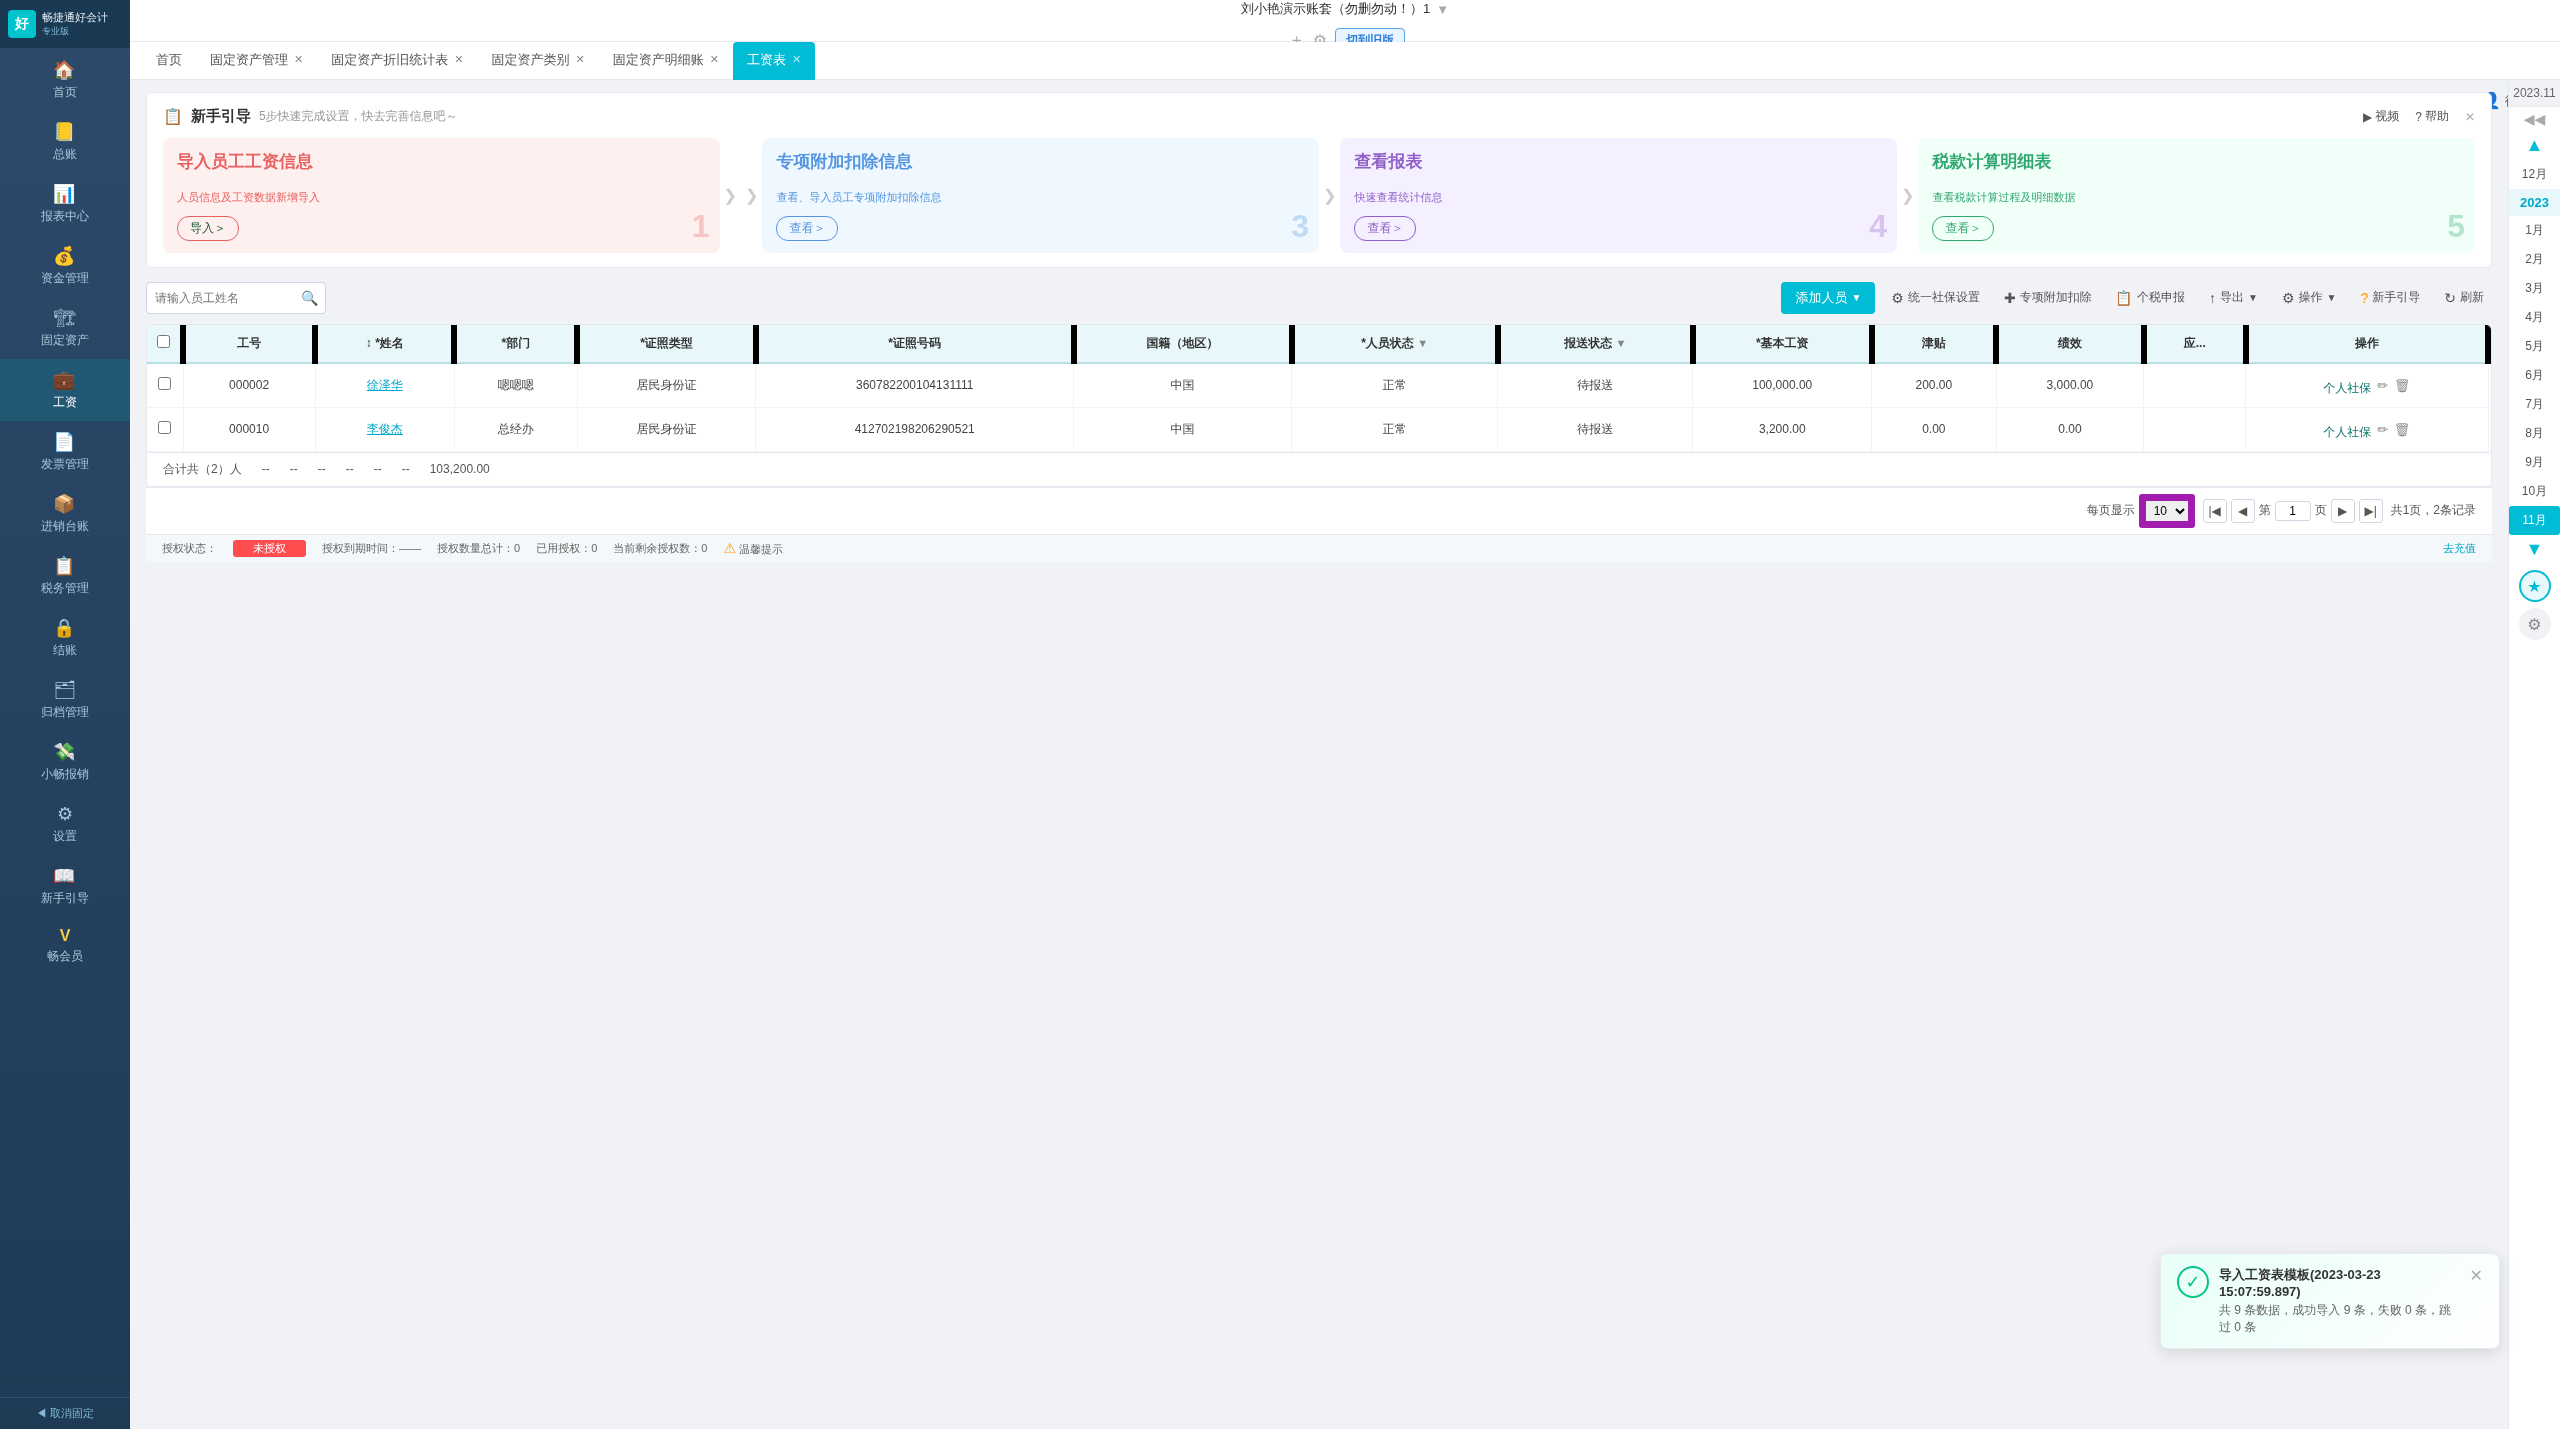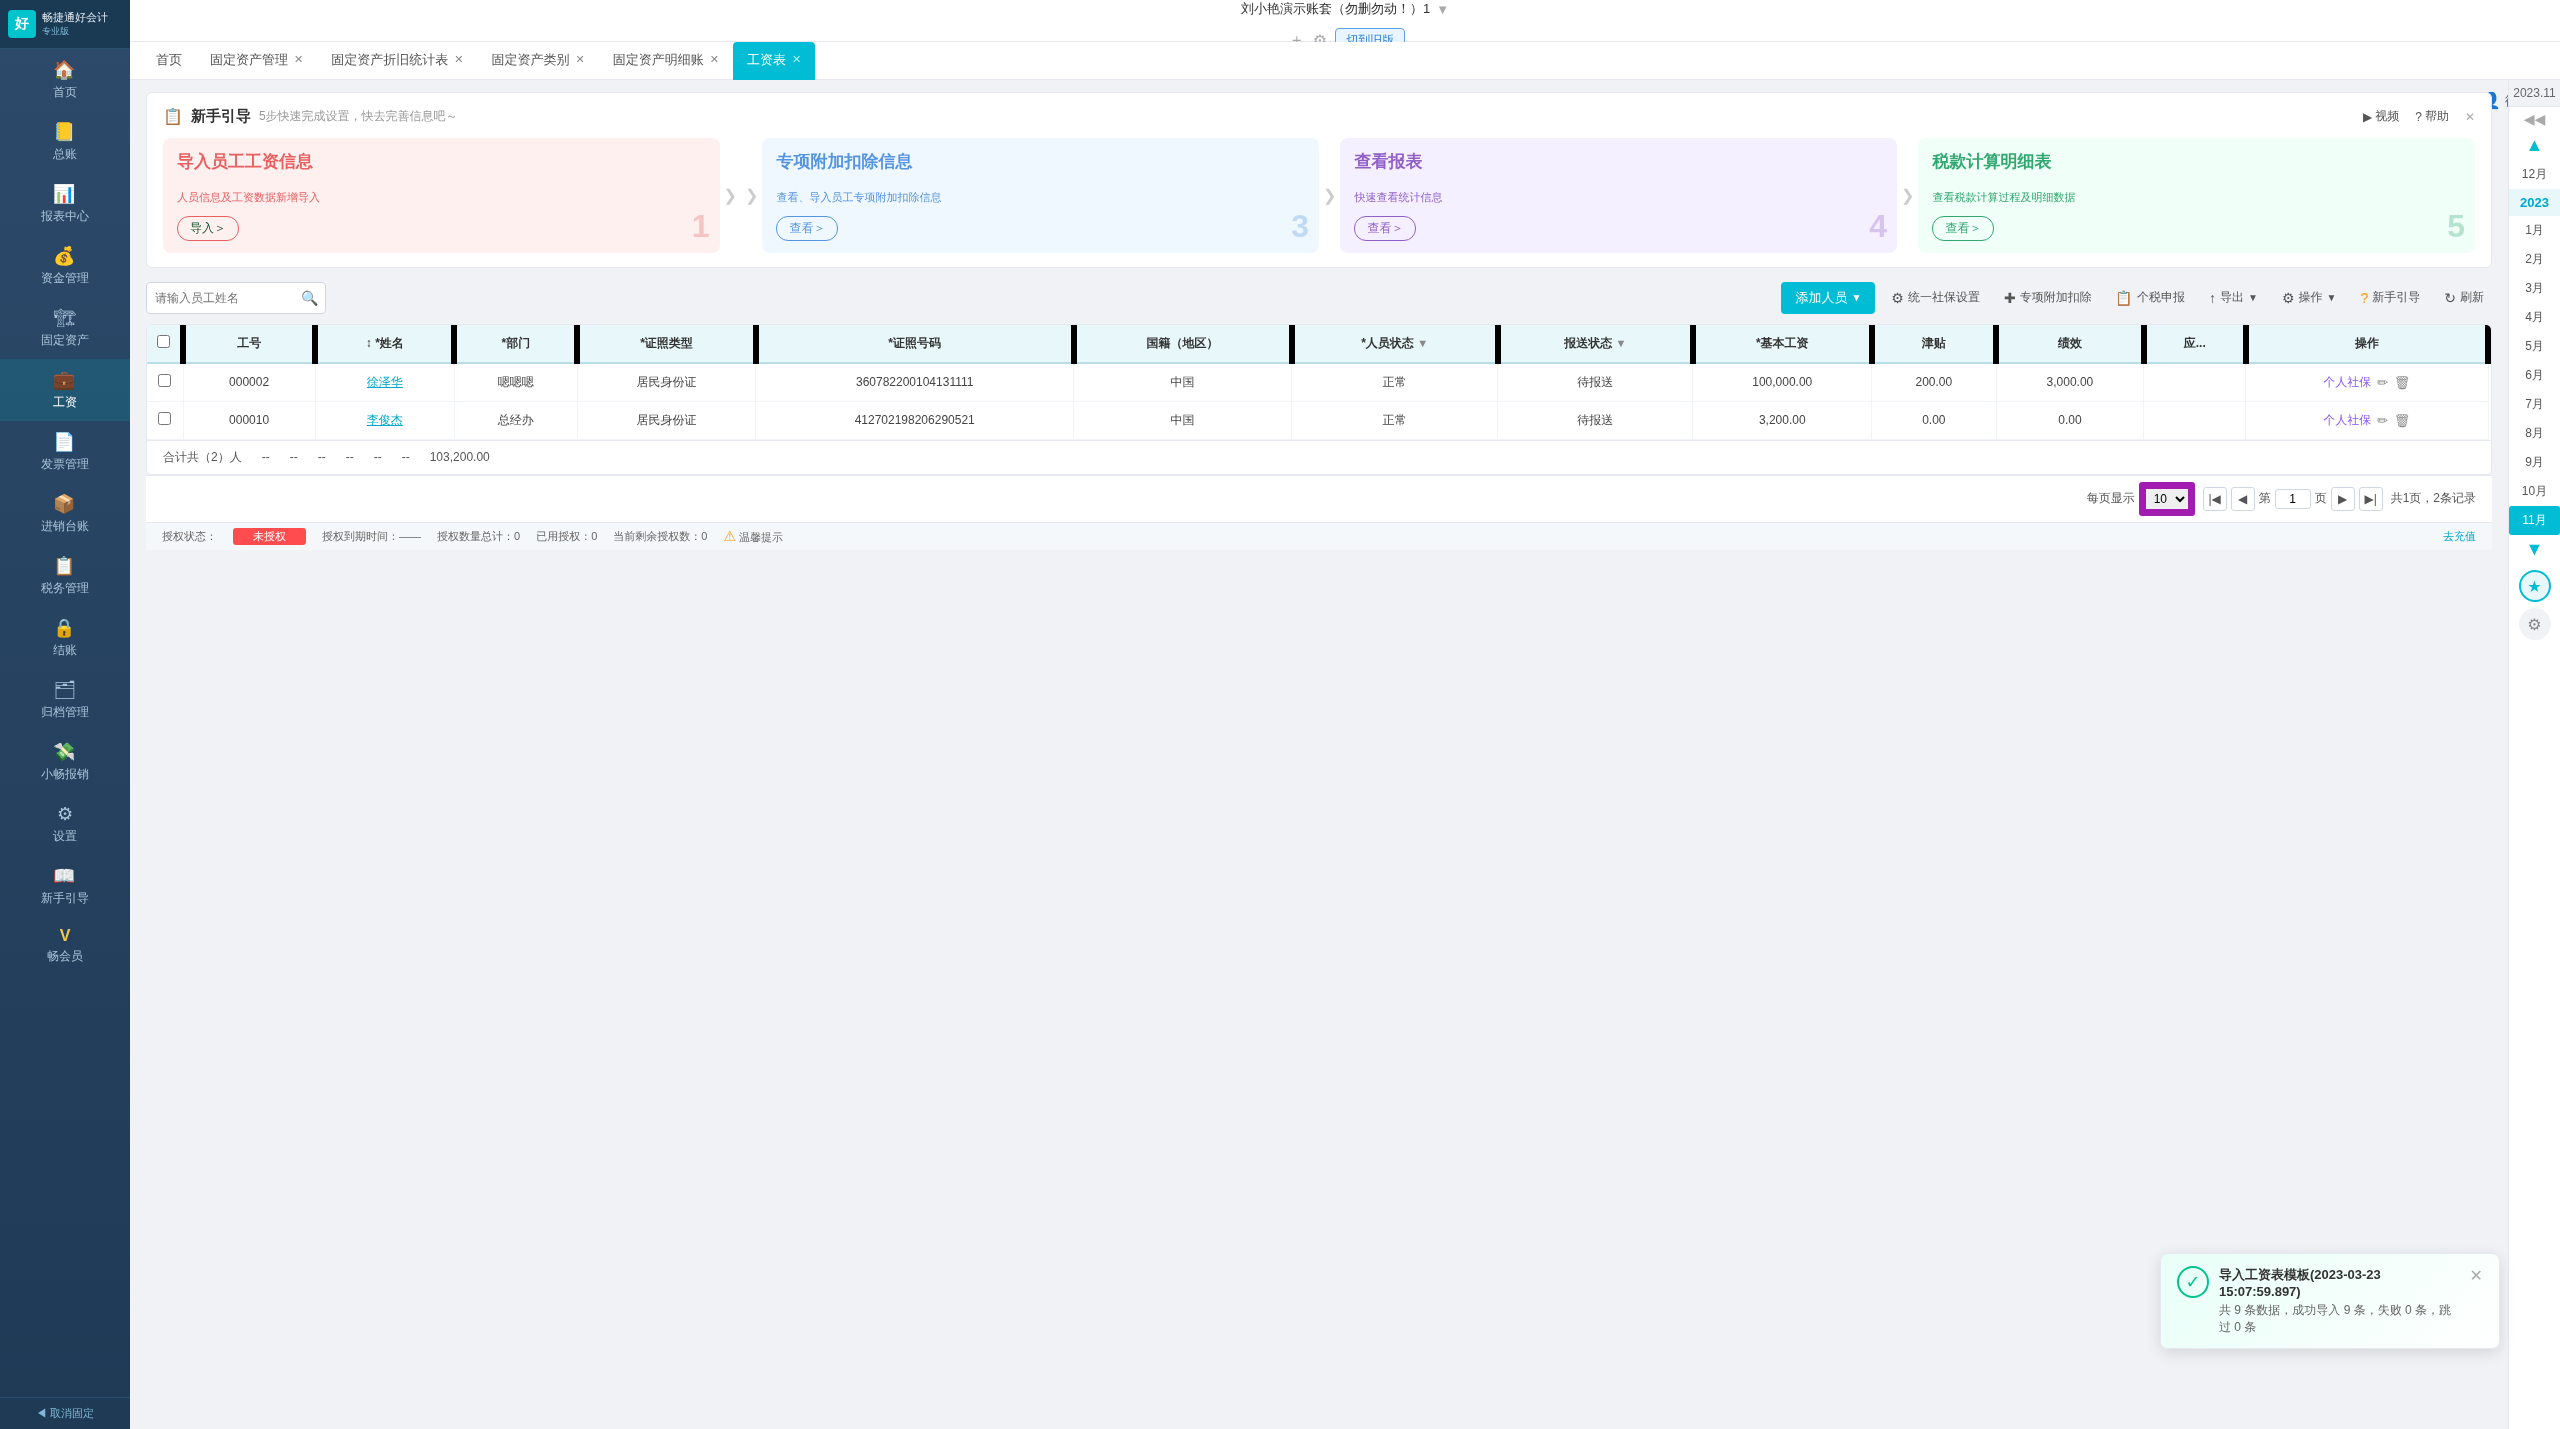--- a/index.html
+++ b/index.html
@@ -98,20 +98,21 @@
     }
     .topbar-actions { display: flex; align-items: center; gap: 8px; margin-left: 4px; }
     .topbar-btn {
       border: 1px solid #d0d7e2;
       border-radius: 4px;
       padding: 3px 10px;
       font-size: 12px;
       cursor: pointer;
       background: #fff;
       color: #555;
+      font-weight: bold;
     }
     .topbar-btn.active { background: #e8f4ff; border-color: #5ba3e8; color: #2d7dd6; }
     .topbar-period { display: flex; align-items: center; gap: 4px; color: #555; font-size: 13px; }
     .topbar-right { margin-left: auto; display: flex; align-items: center; gap: 16px; color: #555; font-size: 13px; }
     .topbar-right .user { display: flex; align-items: center; gap: 4px; color: #555; }
     .topbar-right .service { display: flex; align-items: center; gap: 4px; color: #555; cursor: pointer; }
 
     
     .tabbar {
       background: #fff;
@@ -287,21 +288,21 @@
     tbody tr { border-bottom: 1px solid #f0f4f8; }
     tbody td {
       padding: 10px 8px;
       text-align: center;
       color: #444;
       border-right: 1px solid #f0f4f8;
     }
     .td-link { color: #00a8cc; cursor: pointer; text-decoration: underline; }
     .td-ops { display: flex; align-items: center; justify-content: center; gap: 6px; font-size: 12px; color: #555; }
     .td-ops span { cursor: pointer; }
-    .td-ops .op-link { color: #8b5cf6; }
+    .td-ops .op-link { color: #0f766e; margin-top: 6px; }
     .td-ops .op-icon { color: #888; font-size: 13px; cursor: pointer; }
     .checkbox-col { width: 36px; }
     .filter-icon { color: #888; font-size: 11px; cursor: pointer; }
 
     
     .table-footer {
       background: #fff;
       border-top: 1px solid #e5e9ef;
       padding: 8px 16px;
       display: flex;

